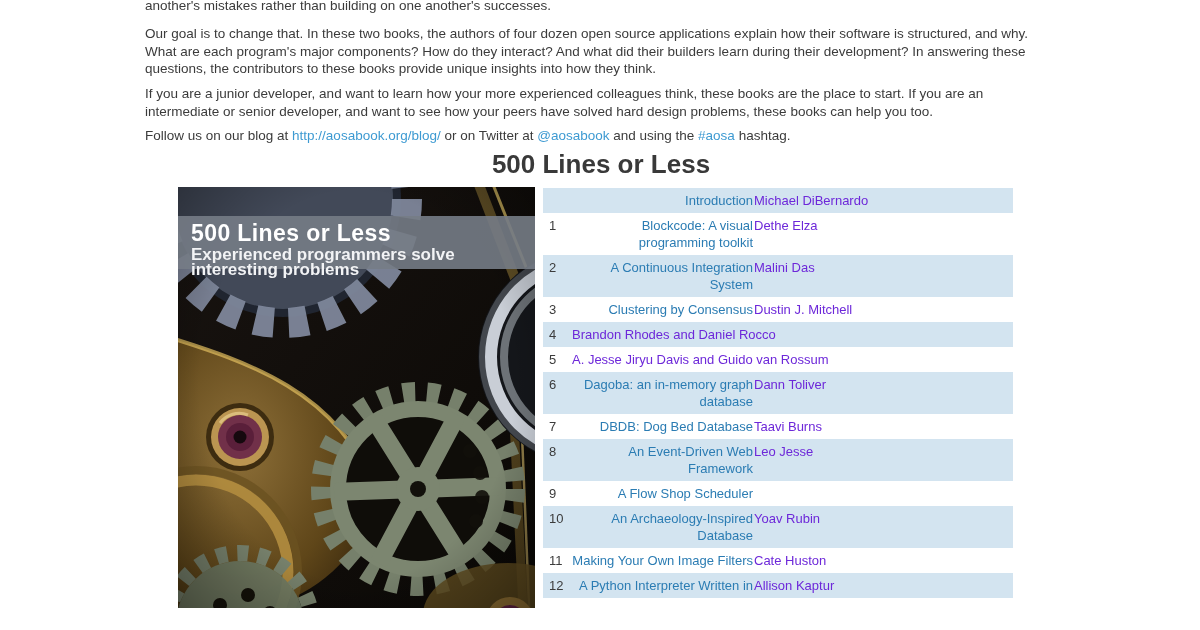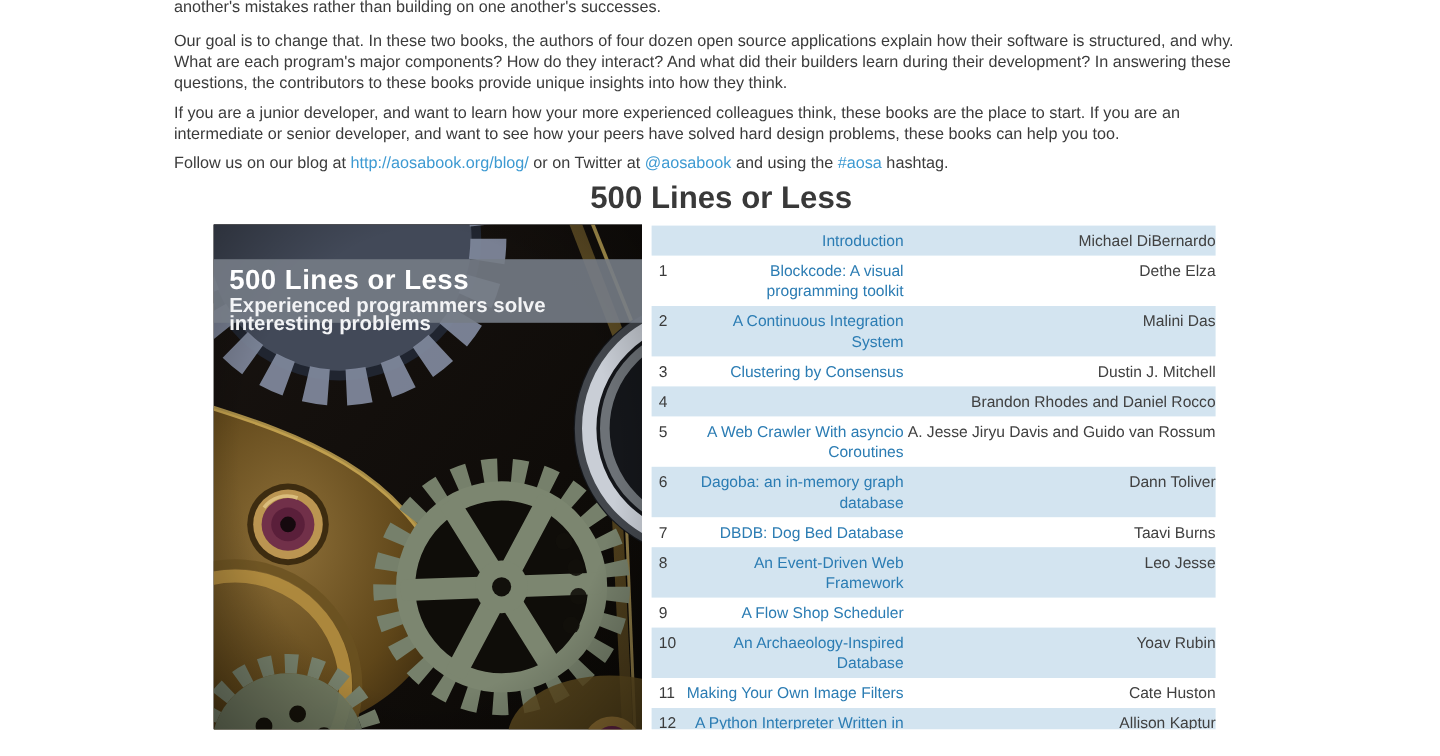--- a/index.html
+++ b/index.html
@@ -47,21 +47,21 @@
   
   .toc {
     position:absolute; left:543px; top:188px; width:470px;
     font-size:13px; line-height:17px;
   }
   .toc-row { display:flex; padding:4px 0; }
   .toc-row.stripe { background:#d3e4f0; }
   .toc-num { width:28px; padding-left:6px; box-sizing:border-box; color:#3b3b3b; }
   .toc-title { width:182px;text-align:right; }
   .toc-link { color:#2b7cb3; }
-  .toc-author { flex:1; padding-left:1px; color:#404040;text-align:right; }
+  .toc-author { flex:1; padding-left:1px; color:#6d28d9; }
 </style>
 </head>
 <body>
 
 <div class="page">
 
   <p class="para" id="para-partial"><span>another's mistakes rather than building on one another's successes.</span></p>
 
   <p class="para" id="para-goal"><span>Our goal is to change that. In these two books, the authors of four dozen open source applications explain how their software is structured, and why. What are each program's major components? How do they interact? And what did their builders learn during their development? In answering these questions, the contributors to these books provide unique insights into how they think.</span></p>
 
@@ -192,23 +192,20 @@
         <a class="toc-link" href="#">Clustering by Consensus</a>
       </div>
       <div class="toc-author">Dustin J. Mitchell</div>
     </div>
       <div class="toc-row stripe">
       <div class="toc-num">4</div>
       <div class="toc-author">Brandon Rhodes and Daniel Rocco</div>
     </div>
       <div class="toc-row">
       <div class="toc-num">5</div>
-      <div class="toc-title">
-        <a class="toc-link" href="#">A Web Crawler With asyncio Coroutines</a>
-      </div>
       <div class="toc-author">A. Jesse Jiryu Davis and Guido van Rossum</div>
     </div>
       <div class="toc-row stripe">
       <div class="toc-num">6</div>
       <div class="toc-title">
         <a class="toc-link" href="#">Dagoba: an in-memory graph database</a>
       </div>
       <div class="toc-author">Dann Toliver</div>
     </div>
       <div class="toc-row">

